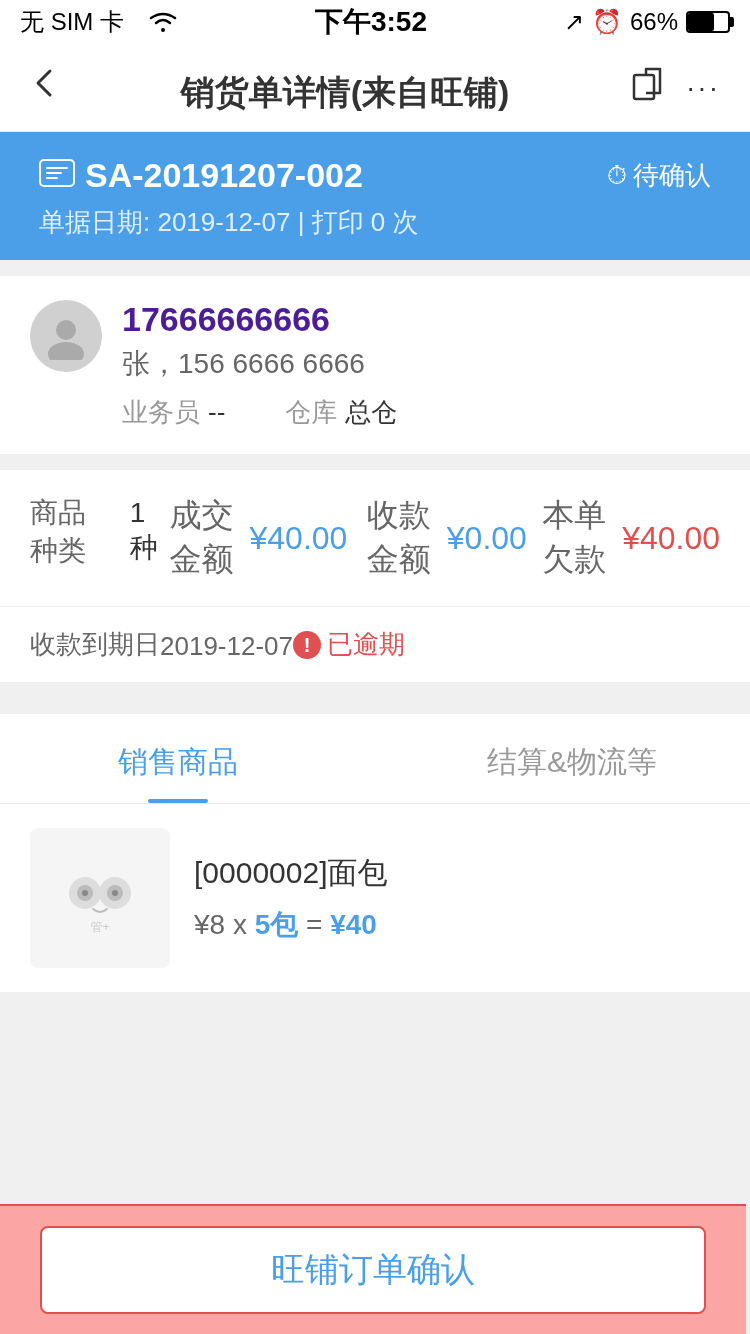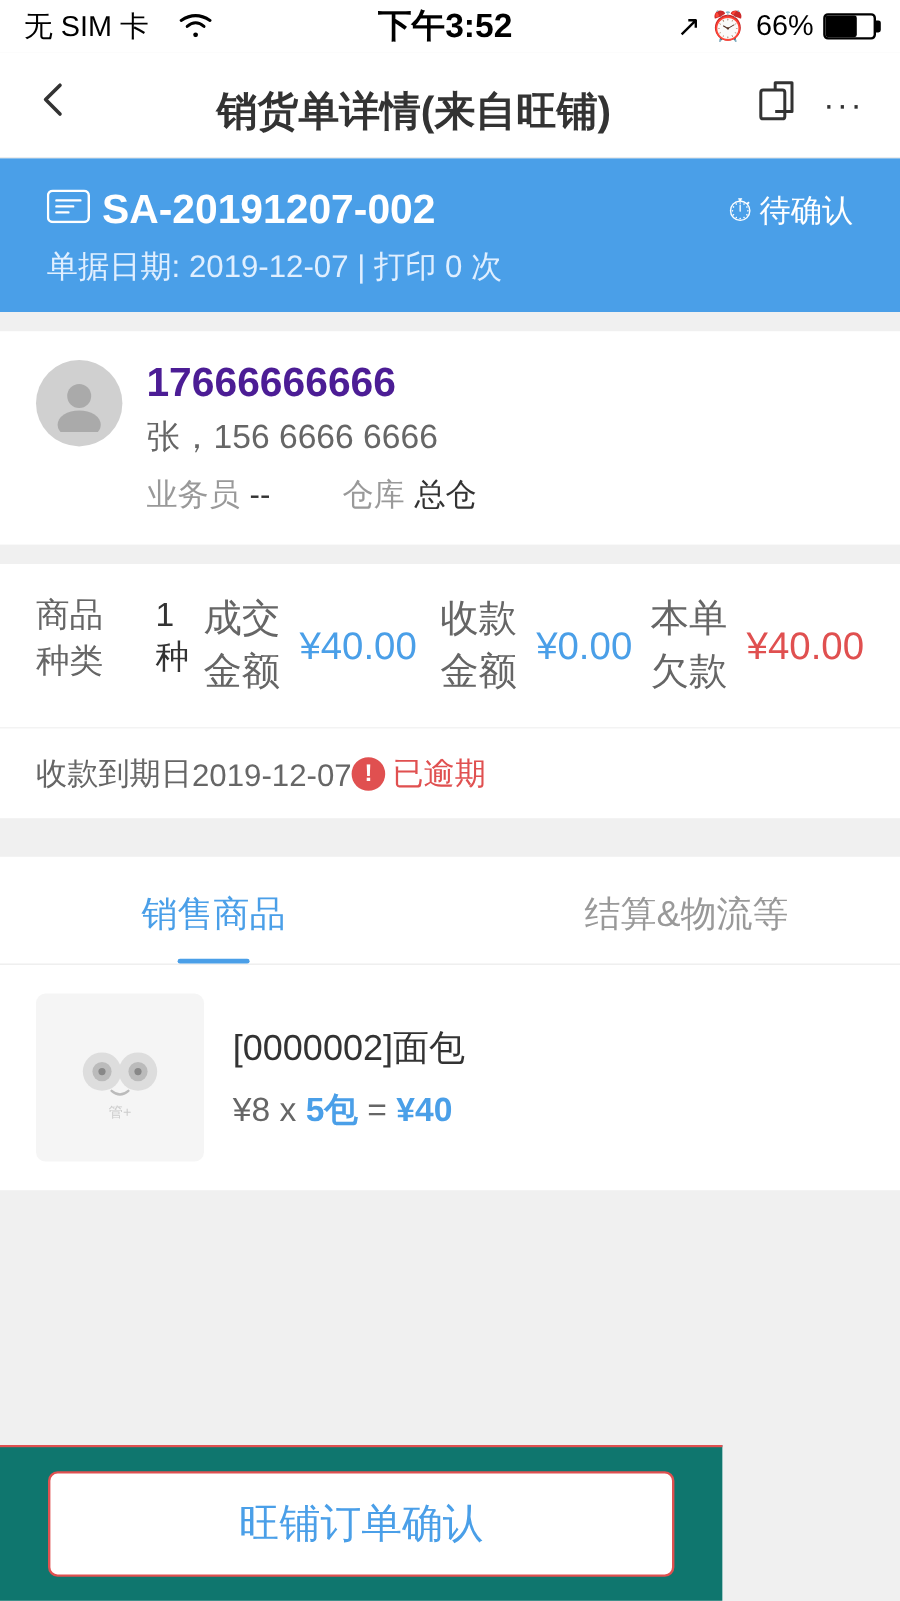--- a/index.html
+++ b/index.html
@@ -307,22 +307,22 @@
       margin-top: 12px;
     }
     .product-qty { color: #4a9fe8; font-weight: 600; }
     .product-total { color: #4a9fe8; font-weight: 600; }
 
     
     .bottom-bar {
       position: fixed;
       bottom: 0;
       left: 0;
-      width: 602px;
-      background: #0f766e;
+      width: 746px;
+      background: #fca5a5;
       padding: 20px 40px;
       border-top: 2px solid #e05050;
     }
     .confirm-button {
       width: 100%;
       height: 88px;
       border: 2px solid #e05050;
       background: #fff;
       border-radius: 8px;
       font-size: 34px;

